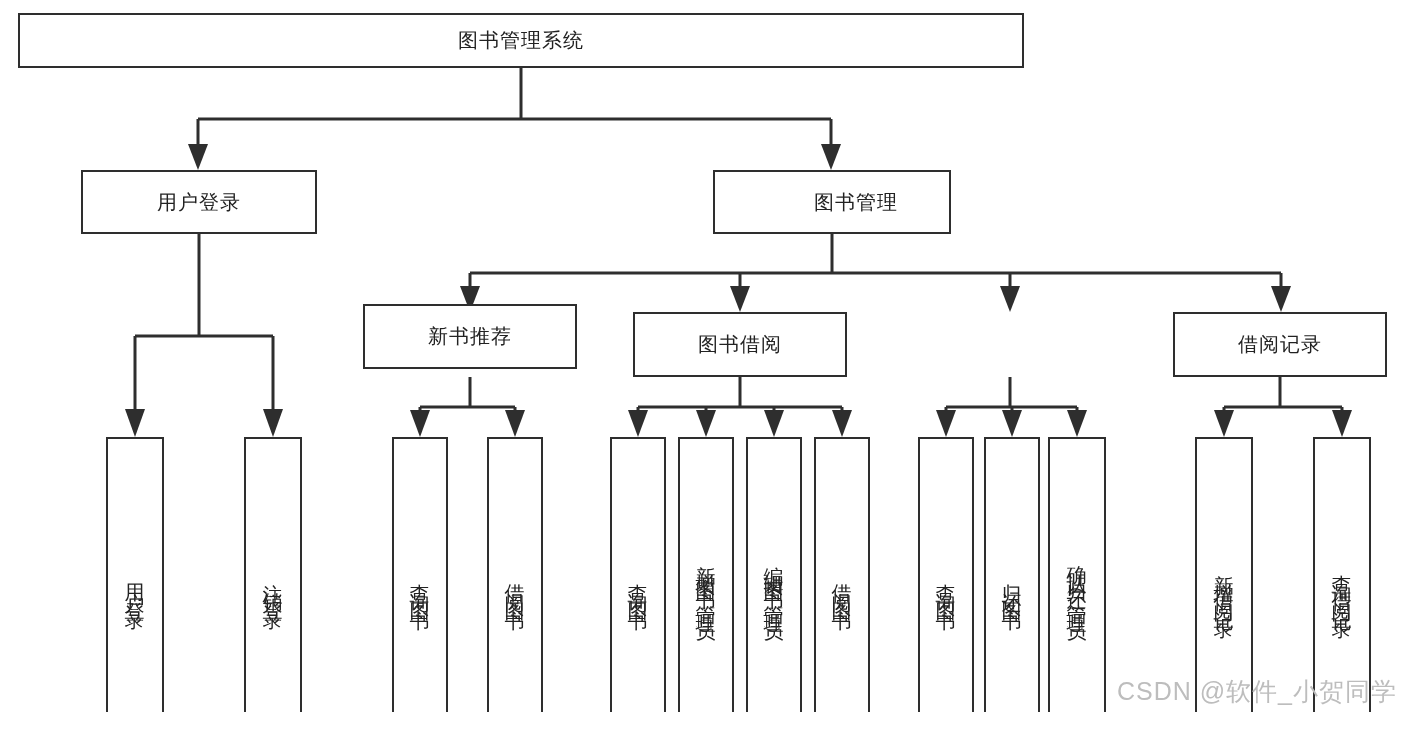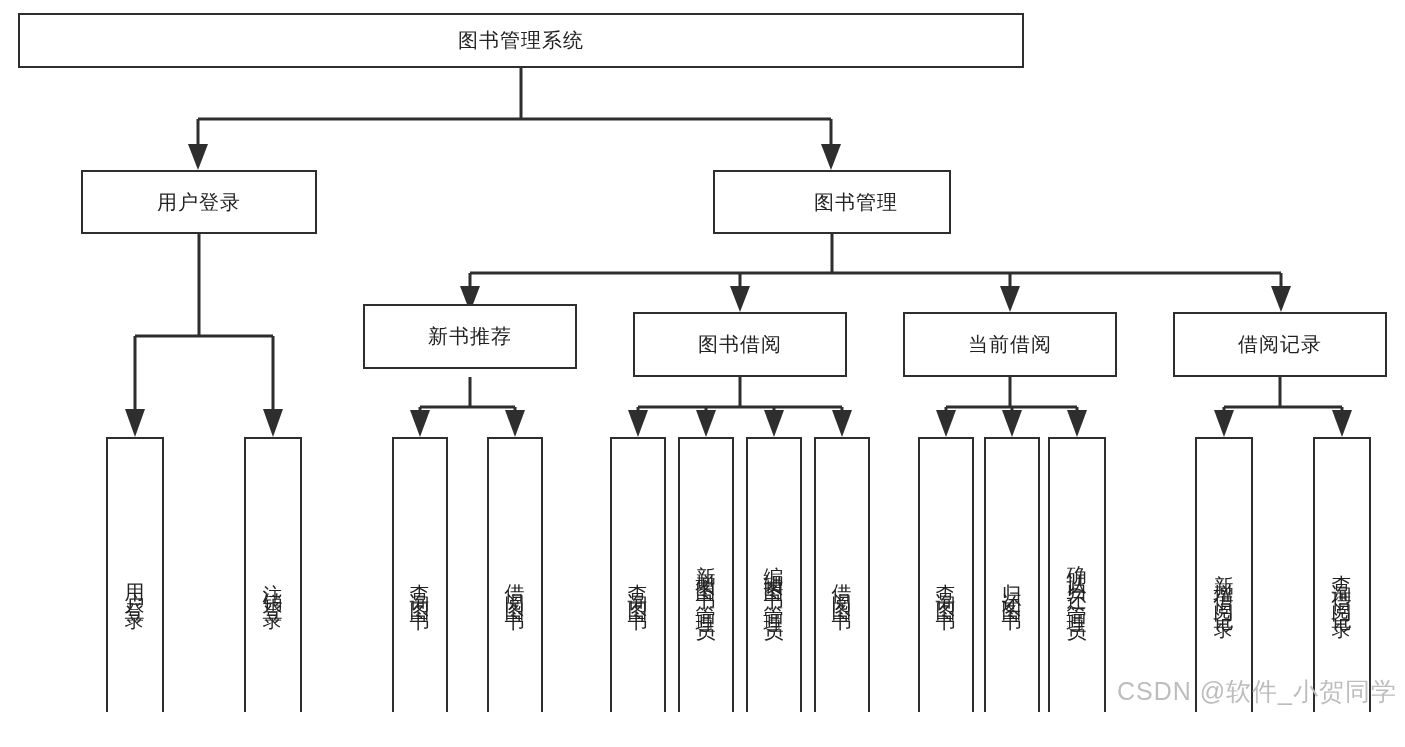--- a/index.html
+++ b/index.html
@@ -141,23 +141,20 @@
   <div class="hbox" style="left:713px; top:170px; width:238px; height:64px;padding-left:48px;">
     <span>图书管理</span>
   </div>
 
   <div class="hbox" style="left:363px; top:304px; width:214px; height:65px;">
     <span>新书推荐</span>
   </div>
   <div class="hbox" style="left:633px; top:312px; width:214px; height:65px;justify-content:center;">
     <span>图书借阅</span>
   </div>
-  <div class="hbox" style="left:903px; top:312px; width:214px; height:65px;">
-    <span>当前借阅</span>
-  </div>
   <div class="hbox" style="left:1173px; top:312px; width:214px; height:65px;justify-content:center;">
     <span>借阅记录</span>
   </div>
 
   <div class="vbox" style="left:106px; width:58px;">
     <span>用户登录</span>
   </div>
   <div class="vbox" style="left:244px; width:58px;">
     <span>注销登录</span>
   </div>

